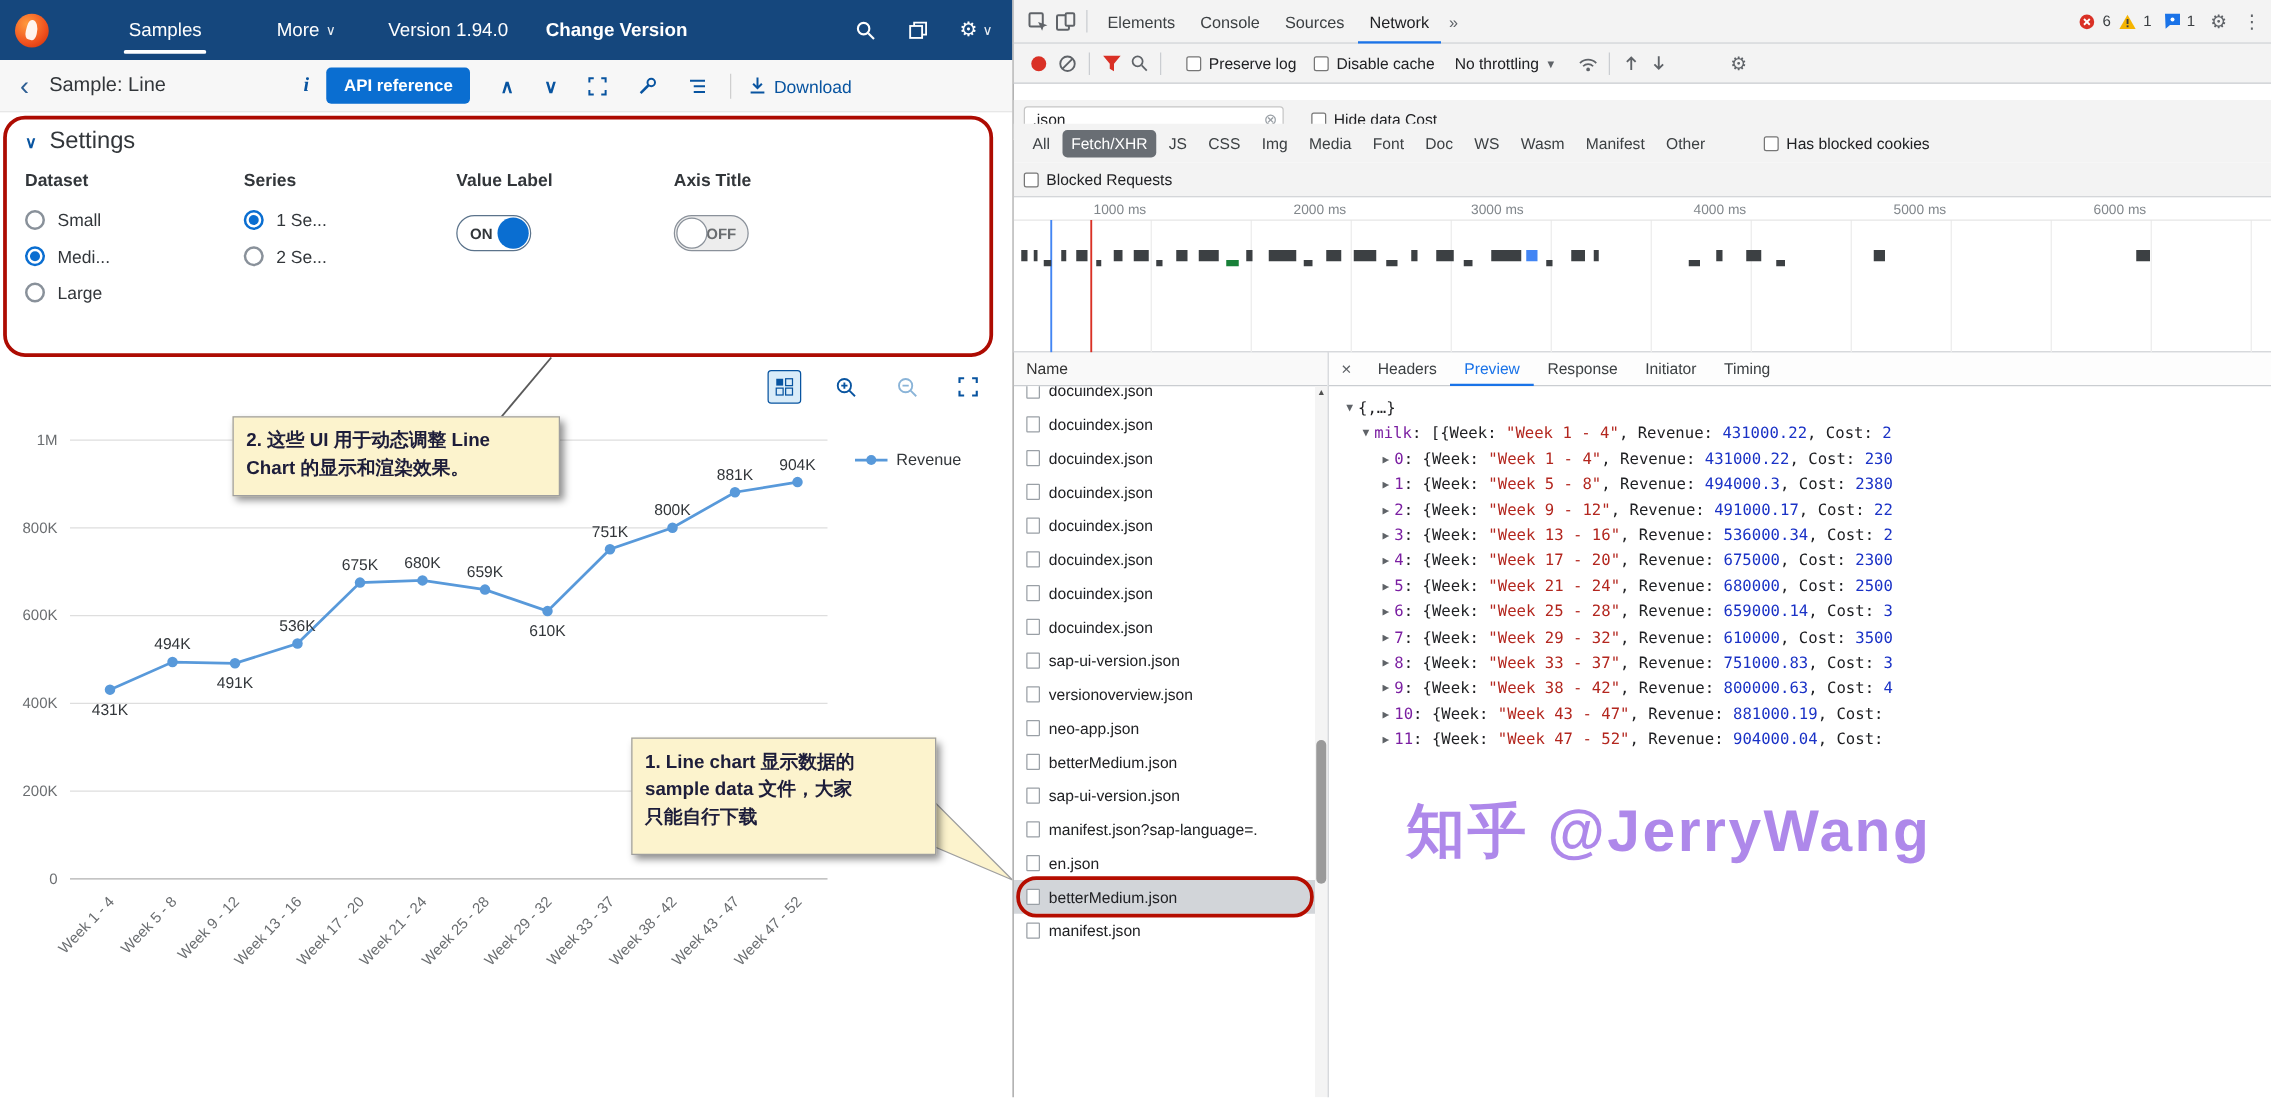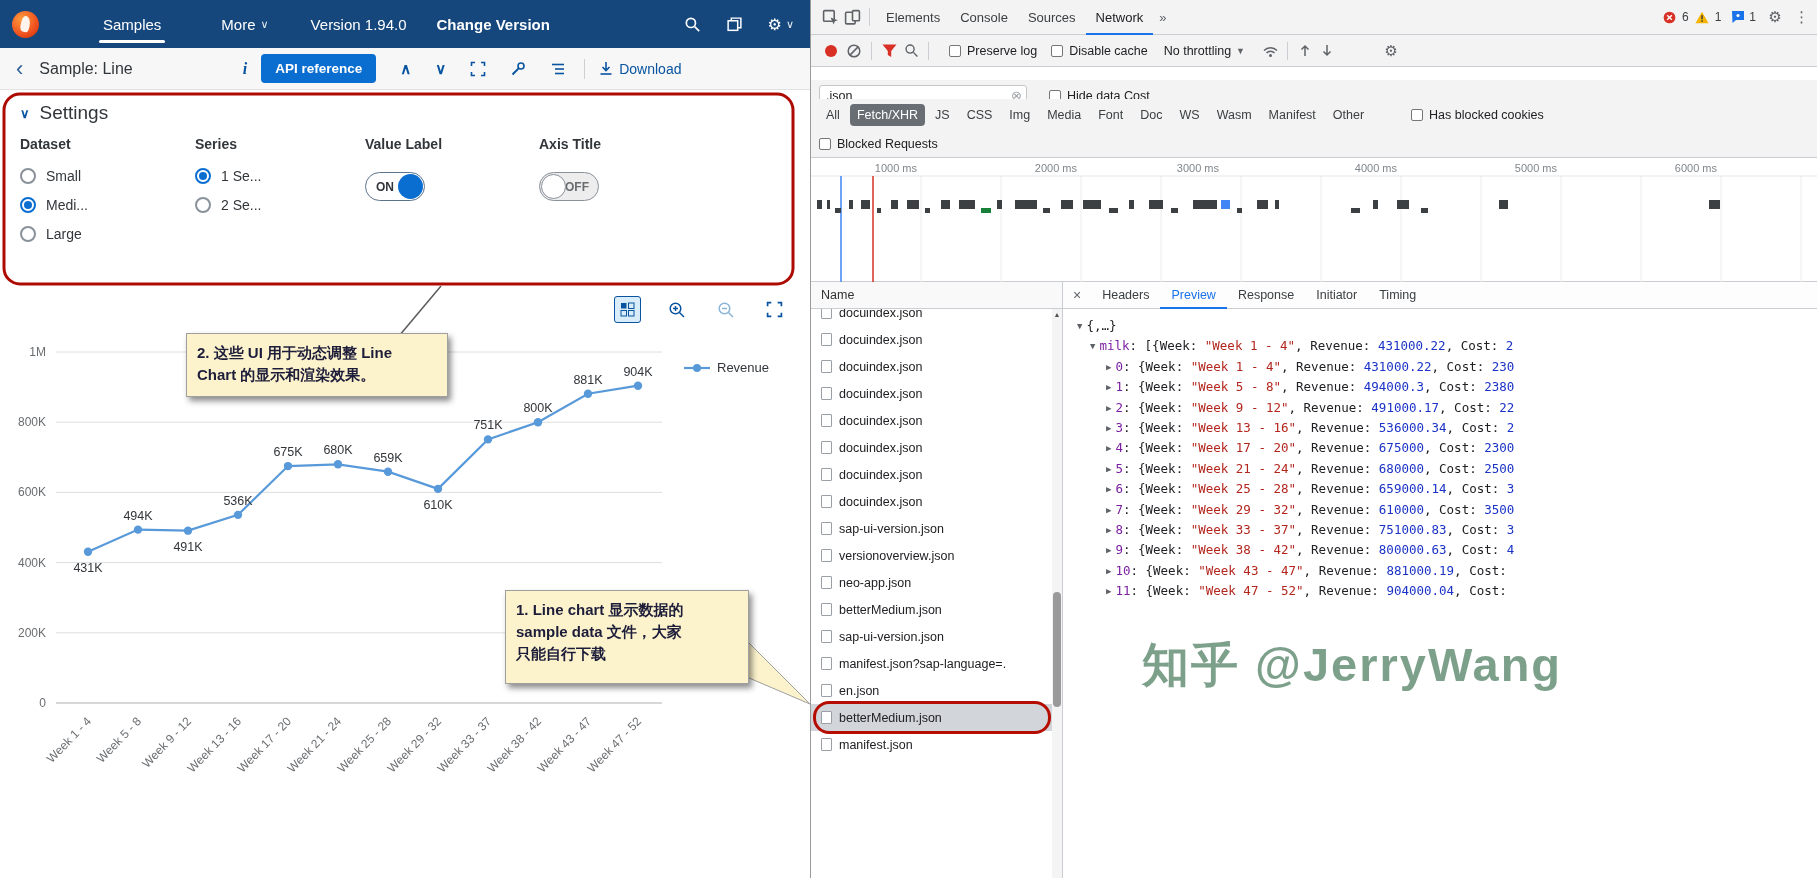--- a/index.html
+++ b/index.html
@@ -117,21 +117,21 @@
   #detail-tabs { display:flex; height:27px; }
   .detab { padding:0 11px; line-height:27px; font-size:12.5px; color:#3c4043; cursor:pointer; }
   .detab.active { color:#1a73e8; box-shadow:inset 0 -2px 0 #1a73e8; }
   .preview { position:absolute; left:0; top:27px; right:0; bottom:0; padding:7px 0 0 14px; font-family:"DejaVu Sans Mono", monospace; font-size:12.5px; overflow:hidden; }
   .pline { height:20.4px; line-height:20.4px; white-space:nowrap; }
   .pline.ind1 { padding-left:13px; } .pline.ind2 { padding-left:29px; }
   .exp { color:#5f6368; font-size:9px; margin-right:4px; vertical-align:1px; }
   .pkey { color:#7b1fa2; }
   .pstr { color:#b3261e; }
   .pnum { color:#1a32c6; }
-  .watermark { position:absolute; left:79px; top:352px; font-size:47px; font-weight:700; color:#14532d; opacity:.55; letter-spacing:2px; white-space:nowrap; }
+  .watermark { position:absolute; left:62px; top:352px; font-size:47px; font-weight:700; color:#6d28d9; opacity:.55; letter-spacing:2px; white-space:nowrap; }
 </style>
 </head>
 <body>
 
 <div class="screen">
 
   <div class="app">
 
     <header class="topbar">
       <span class="logo"></span>

